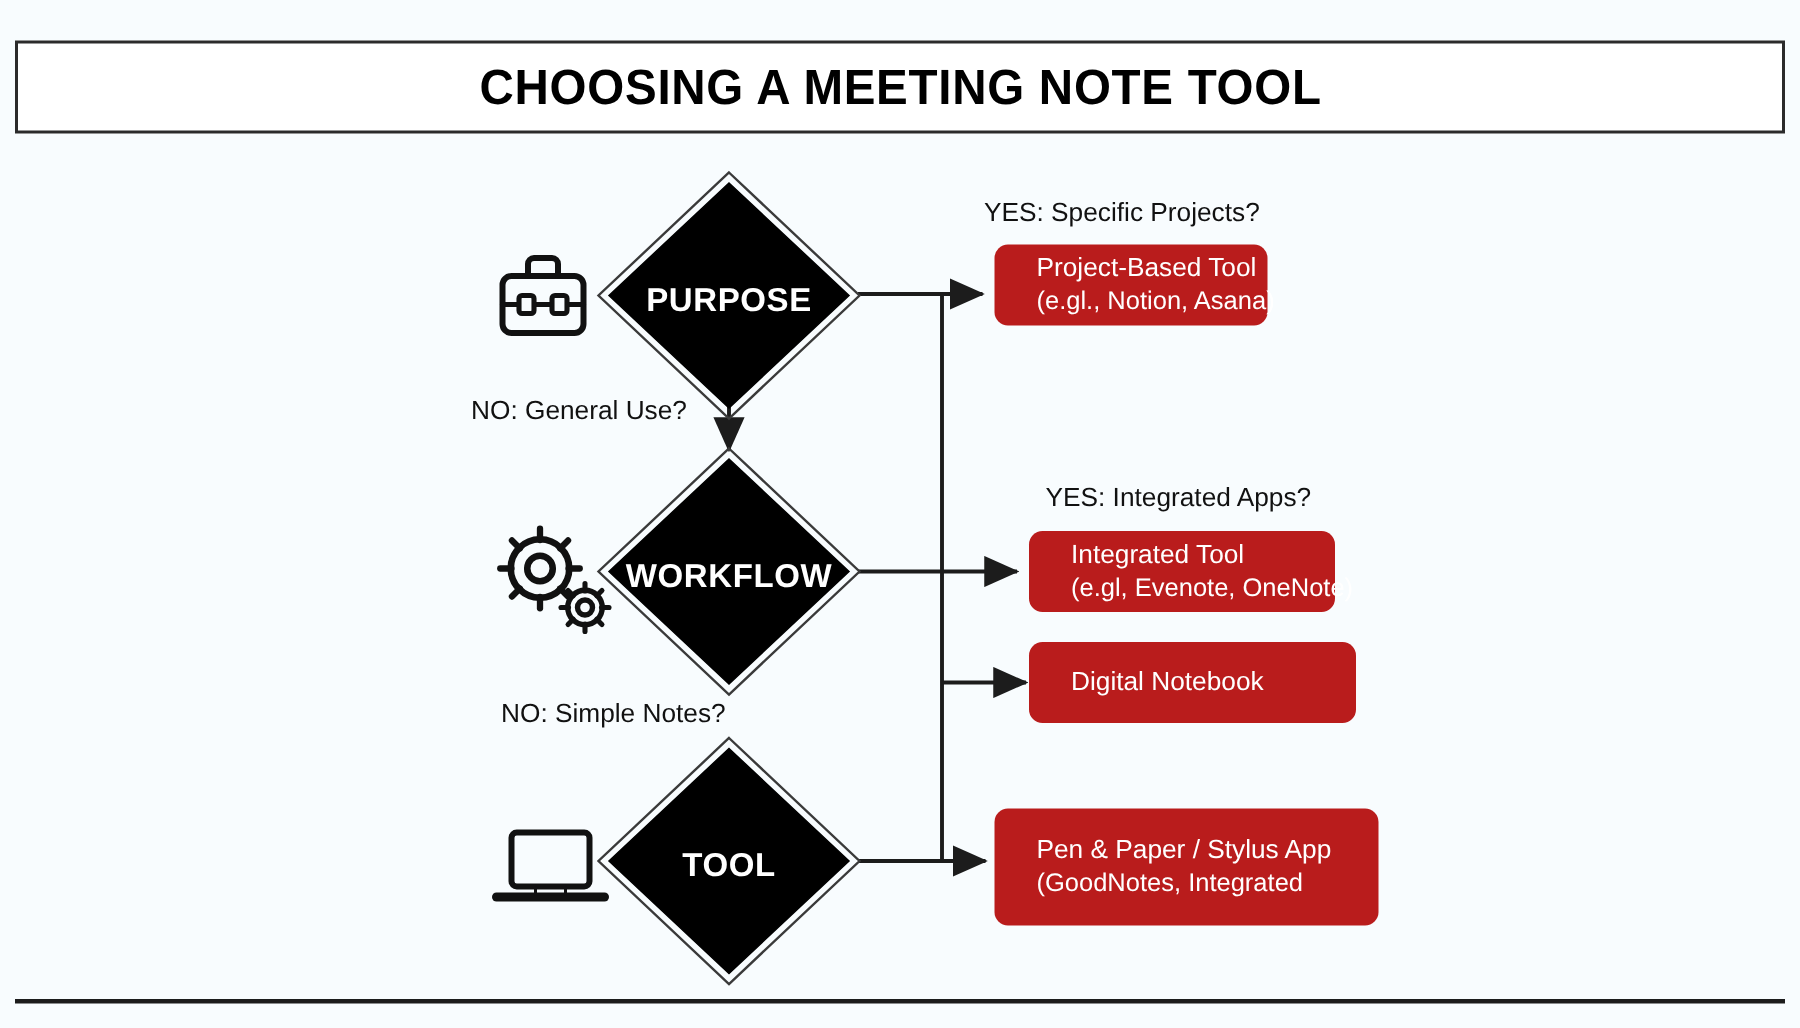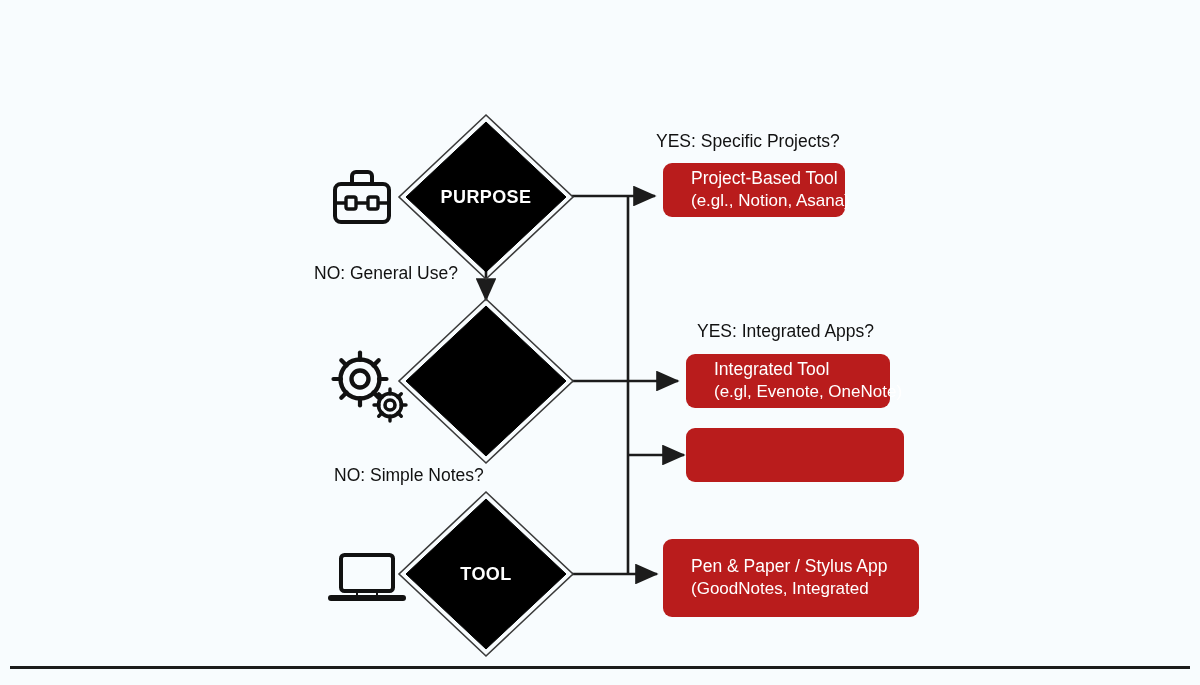--- a/index.html
+++ b/index.html
@@ -64,21 +64,21 @@
     width: 1200px;
     height: 685px;
   }
 
   
   .diamond-label {
     position: absolute;
     color: #ffffff;
     font-family: "Liberation Sans", sans-serif;
     font-weight: bold;
-    font-size: 18px;
+    font-size: 22px;
     letter-spacing: 0.4px;
     white-space: nowrap;
     text-align: center;
     pointer-events: none;
   }
 
   
   .edge-label {
     position: absolute;
     color: #111111;
@@ -108,20 +108,23 @@
     font-size: 17px;
     line-height: 1.25;
     white-space: nowrap;
   }
 </style>
 </head>
 <body>
 
 <div id="canvas">
 
+  <div class="title-bar">
+    <div class="title-text">CHOOSING A MEETING NOTE TOOL</div>
+  </div>
 
   <svg id="flow" viewBox="0 0 1200 685">
     <defs>
       <marker id="arrowhead" markerWidth="9" markerHeight="8" refX="8.4" refY="4" orient="auto">
         <path d="M0,0 L9,4 L0,8 z" fill="#1c1c1c"></path>
       </marker>
     </defs>
 
     <g>
       <line x1="572" y1="196" x2="655" y2="196" stroke="#1c1c1c" stroke-width="2.6" marker-end="url(#arrowhead)"></line>
@@ -198,38 +201,40 @@
     </g>
 
     <g>
       <rect x="341" y="555" width="52" height="36" rx="3.5" fill="none" stroke="#111111" stroke-width="4"></rect>
       <path d="M331,595 h72 a3,3 0 0 1 0,6 h-72 a3,3 0 0 1 0,-6 z" fill="#111111"></path>
       <rect x="357" y="592" width="20" height="4" fill="#f8fcfe" stroke="#111111" stroke-width="2"></rect>
     </g>
   </svg>
 
   <div class="diamond-label" style="left:406px; top:187px; width:160px;">PURPOSE</div>
+  <div class="diamond-label" style="left:396px; top:371px; width:180px;">WORKFLOW</div>
   <div class="diamond-label" style="left:406px; top:564px; width:160px;">TOOL</div>
 
   <div class="edge-label" style="left:656px; top:131px;">YES: Specific Projects?</div>
   <div class="edge-label" style="left:314px; top:263px;">NO: General Use?</div>
   <div class="edge-label" style="left:684px; top:321px;margin-left:13px;">YES: Integrated Apps?</div>
   <div class="edge-label" style="left:334px; top:465px;">NO: Simple Notes?</div>
 
   <div class="outcome" style="left:663px; top:163px; width:182px; height:54px;">
     <div class="line1">Project-Based Tool</div>
     <div class="line2">(e.gl., Notion, Asana)</div>
   </div>
 
   <div class="outcome" style="left:686px; top:354px; width:204px; height:54px;">
     <div class="line1">Integrated Tool</div>
     <div class="line2">(e.gl, Evenote, OneNote)</div>
   </div>
 
   <div class="outcome" style="left:686px; top:428px; width:218px; height:54px;">
+    <div class="line1">Digital Notebook</div>
   </div>
 
   <div class="outcome" style="left:663px; top:539px; width:256px; height:78px;">
     <div class="line1">Pen &amp; Paper / Stylus App</div>
     <div class="line2">(GoodNotes, Integrated</div>
   </div>
 
   <div class="bottom-rule"></div>
 
 </div>

